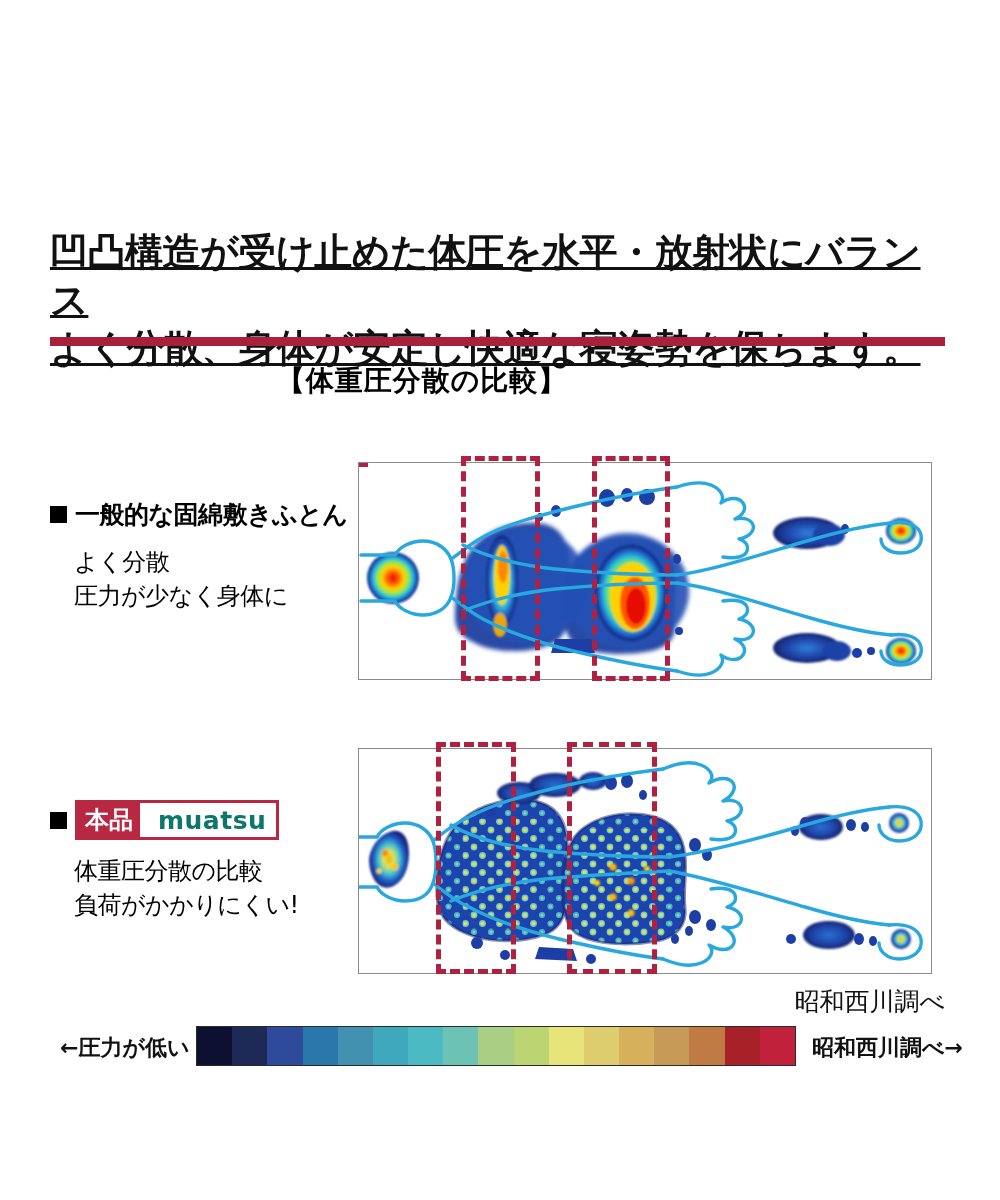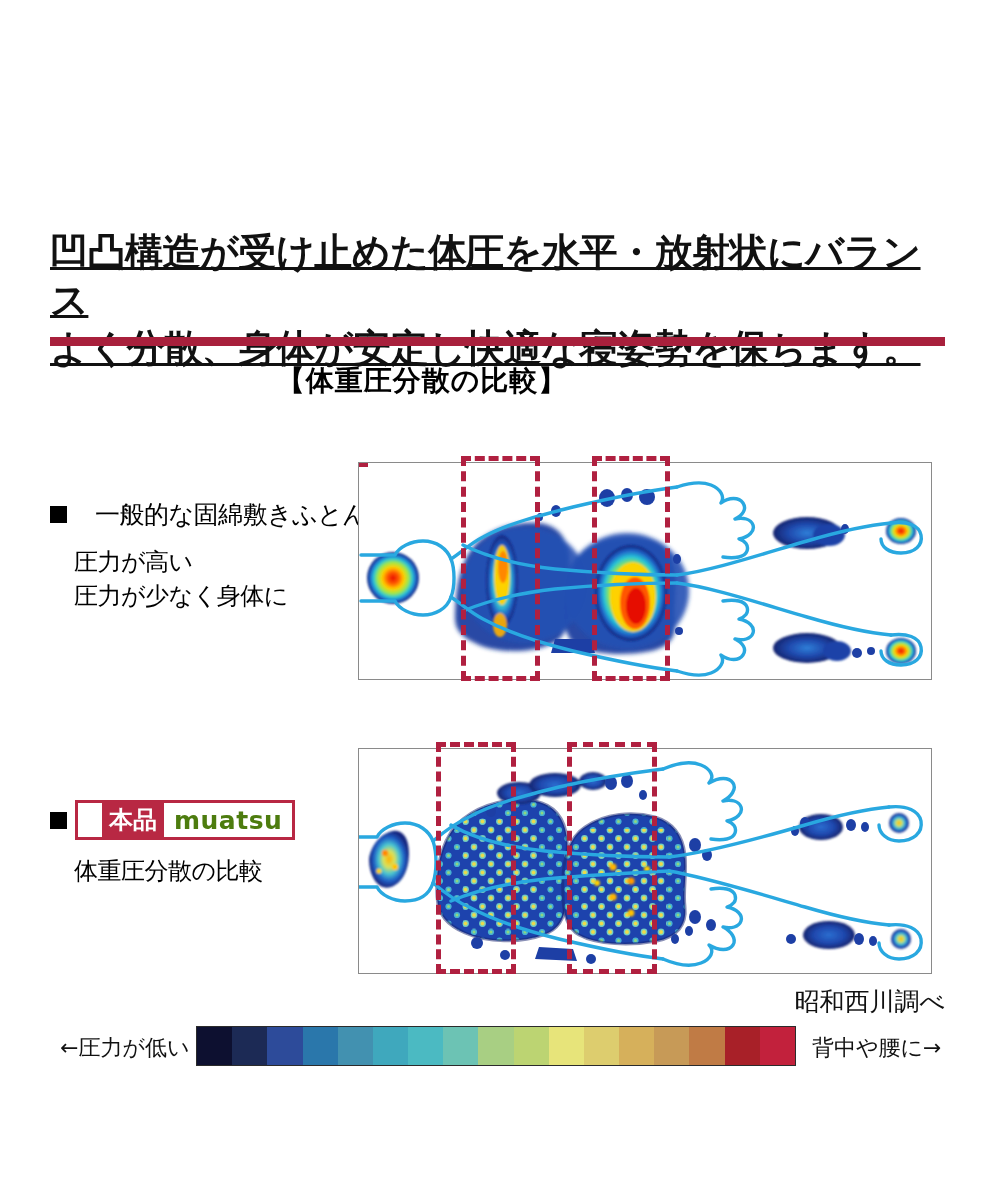--- a/index.html
+++ b/index.html
@@ -28,48 +28,47 @@
   }
   .section-title{
     position:absolute;left:0;top:362px;width:844px;
     text-align:center;font-size:28px;font-weight:bold;color:#000;
     letter-spacing:1px;
   }
 
   
   .lbl-block{position:absolute;}
   .lbl-head{
-    font-size:25px;font-weight:normal;color:#000;white-space:nowrap;
+    font-size:25px;font-weight:bold;color:#000;white-space:nowrap;
     letter-spacing:-0.5px;
-    margin-left:20px;
   }
   .lbl-sub{
     font-size:24px;color:#000;line-height:34px;margin-top:14px;
     margin-left:24px;letter-spacing:-0.5px;
   }
   .lbl-sub span{display:block;}
   #label-conventional{left:50px;top:498px;width:300px;}
   #label-muatsu{left:50px;top:800px;width:300px;}
 
   .brand-row{display:flex;align-items:center;}
   .sq{
     width:17px;height:17px;background:#000;display:inline-block;
     margin-right:8px;flex:none;
   }
   .brand-box{
     display:flex;align-items:stretch;border:3px solid #B82843;
-    height:34px;overflow:hidden;padding-left:24px;
+    height:34px;overflow:hidden;
   }
   .brand-jp{
     background:#B82843;color:#fff;font-size:24px;font-weight:bold;
     padding:0 7px;display:flex;align-items:center;letter-spacing:0px;
   }
   .brand-en{
-    background:#fff;color:#4d7c0f;font-size:25px;font-weight:bold;
-    padding:0 10px;display:flex;align-items:center;letter-spacing:0.5px;
+    background:#fff;color:#0f766e;font-size:25px;font-weight:bold;
+    padding:0 10px;display:flex;align-items:center;letter-spacing:0.5px;margin-left:8px;
   }
 
   
   .panel{
     position:absolute;border:1px solid #8a8a8a;background:#fff;
     overflow:hidden;
   }
   #panel-conventional{left:358px;top:462px;width:572px;height:216px;}
   #panel-muatsu{left:358px;top:748px;width:572px;height:224px;}
   .panel svg{display:block;width:100%;height:100%;}
@@ -81,21 +80,21 @@
 
   
   .credit{
     position:absolute;right:55px;top:985px;
     font-size:25px;color:#111;letter-spacing:0px;
   }
   .legend{
     position:absolute;left:50px;top:1026px;width:900px;height:42px;
   }
   .legend-left,.legend-right{
-    position:absolute;top:7px;font-size:22px;color:#111;white-space:nowrap;
+    position:absolute;top:7px;font-size:22px;color:#111;white-space:nowrap;font-weight:bold;
   }
   .legend-left{left:10px;}
   .legend-right{left:762px;}
   .legend-bar{
     position:absolute;left:146px;top:0;width:600px;height:40px;
     display:flex;border:1px solid #2b2b2b;box-sizing:border-box;
   }
   .legend-bar i{flex:1 1 auto;display:block;height:100%;}
 </style>
 </head>
@@ -112,35 +111,36 @@
   <div class="divider"></div>
 
   <div class="section-title">【体重圧分散の比較】</div>
 
   <div class="lbl-block" id="label-conventional">
     <div class="brand-row">
       <span class="sq"></span>
       <span class="lbl-head">一般的な固綿敷きふとん</span>
     </div>
     <div class="lbl-sub">
-      <span>圧力が高い</span>
+      <span>よく分散</span>
       <span>圧力が少なく身体に</span>
     </div>
   </div>
 
   <div class="lbl-block" id="label-muatsu">
     <div class="brand-row">
       <span class="sq"></span>
       <span class="brand-box">
         <span class="brand-jp">本品</span>
         <span class="brand-en">muatsu</span>
       </span>
     </div>
     <div class="lbl-sub">
       <span>体重圧分散の比較</span>
+      <span>負荷がかかりにくい!</span>
     </div>
   </div>
 
   <div class="panel" id="panel-conventional">
     <svg viewBox="0 0 572 216" preserveAspectRatio="none">
       <defs>
         <radialGradient id="jetA" cx="50%" cy="50%" r="50%">
           <stop offset="0%" stop-color="#e81000"></stop>
           <stop offset="22%" stop-color="#ff5a00"></stop>
           <stop offset="42%" stop-color="#ffd000"></stop>
@@ -435,16 +435,16 @@
         <i style="background: rgb(168, 207, 131);"></i>
         <i style="background: rgb(188, 212, 114);"></i>
         <i style="background: rgb(231, 228, 122);"></i>
         <i style="background: rgb(221, 205, 110);"></i>
         <i style="background: rgb(214, 176, 91);"></i>
         <i style="background: rgb(199, 154, 87);"></i>
         <i style="background: rgb(192, 123, 69);"></i>
         <i style="background: rgb(168, 32, 40);"></i>
         <i style="background: rgb(194, 33, 60);"></i>
       </span>
-    <span class="legend-right">背中や腰に→</span>
+    <span class="legend-right">昭和西川調べ→</span>
   </div>
 
 </div>
 
 </body></html>

